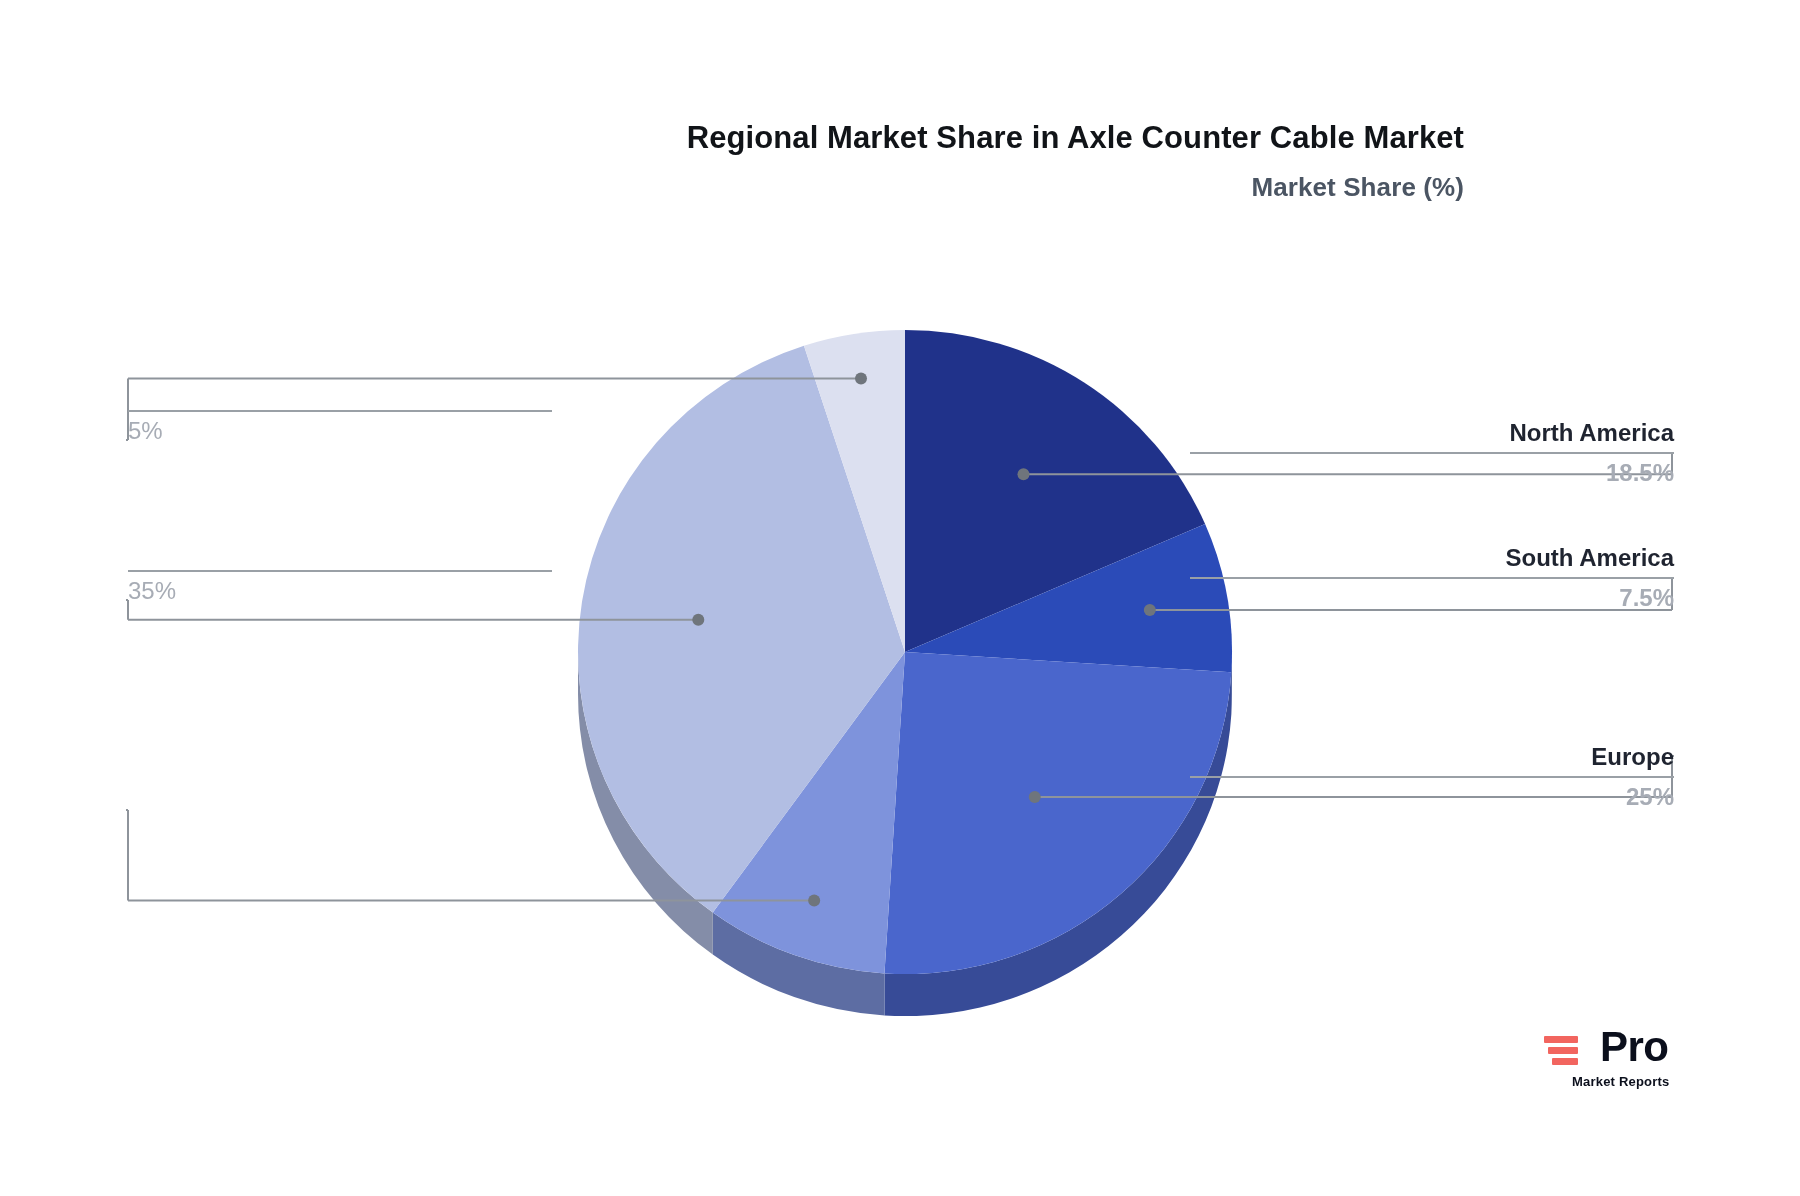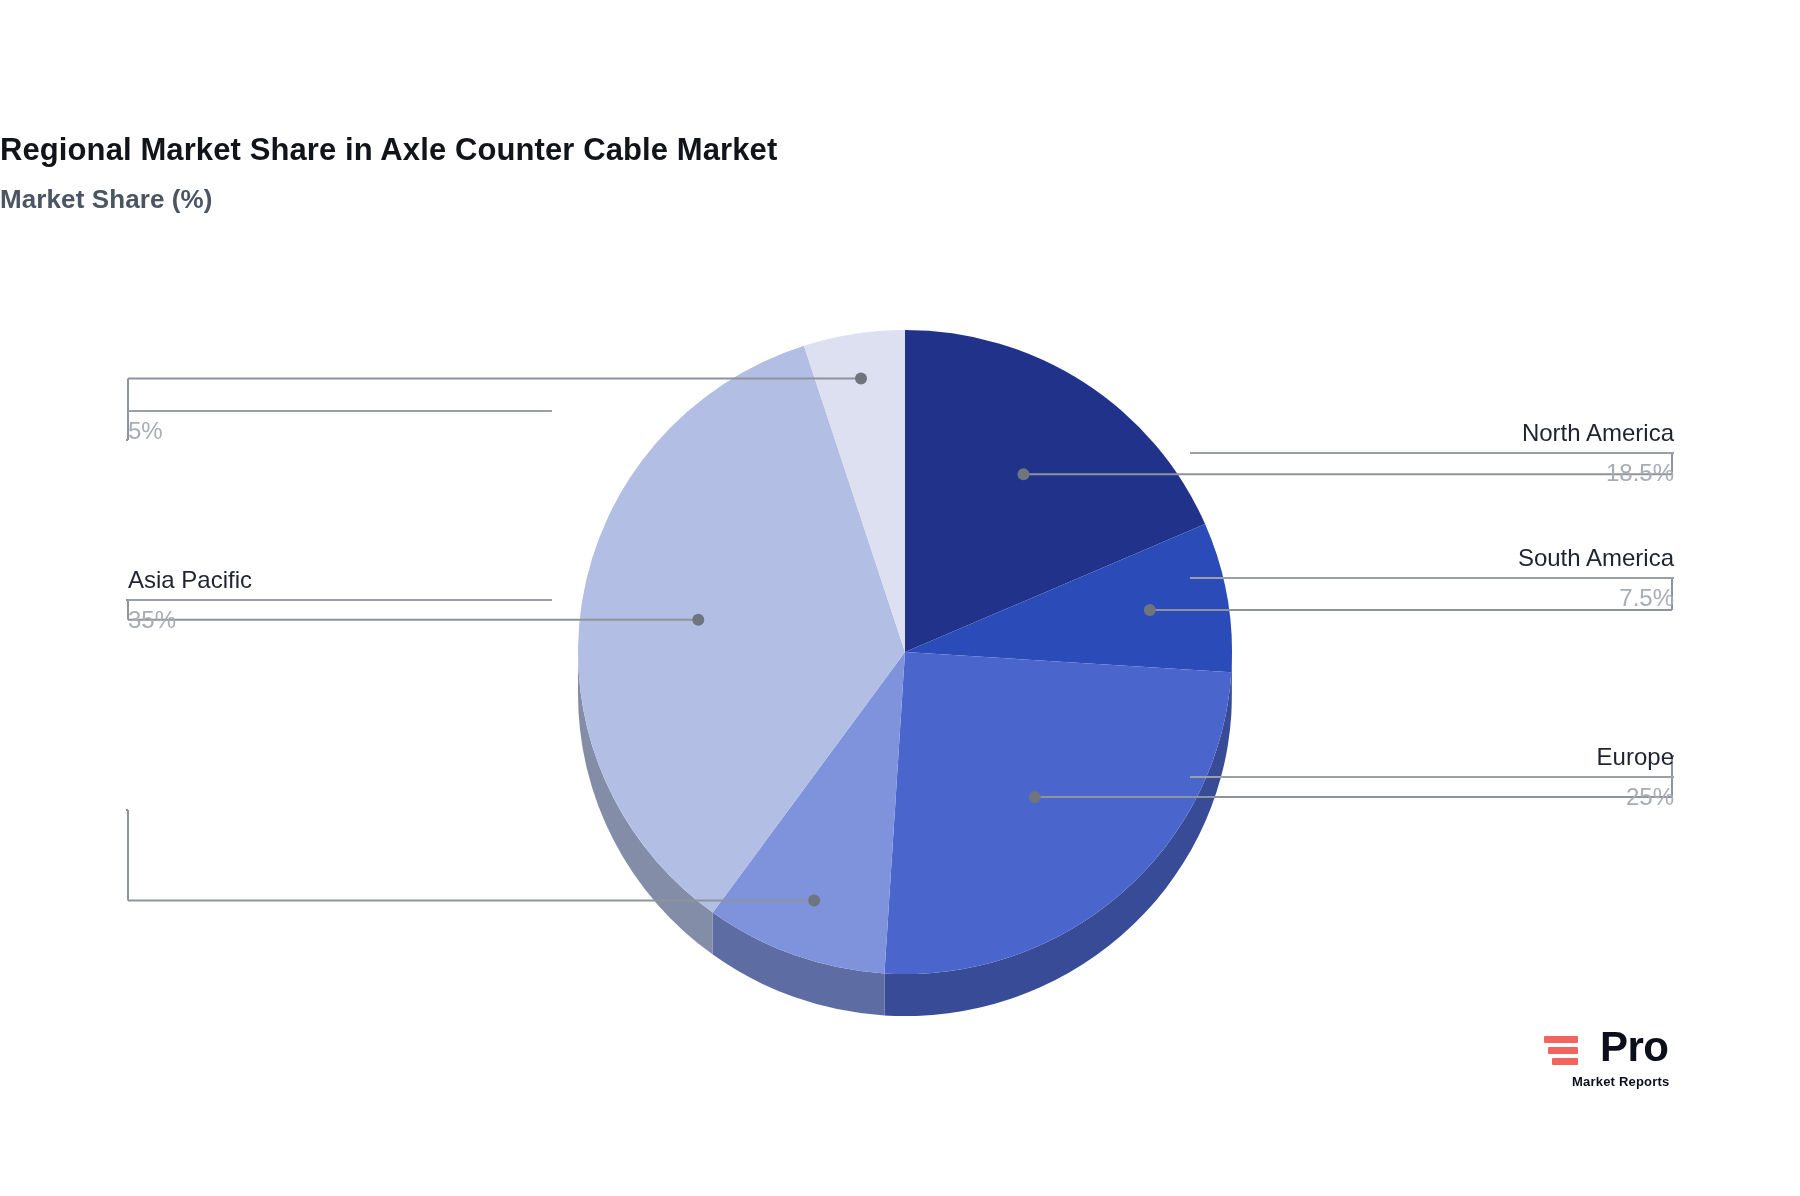--- a/index.html
+++ b/index.html
@@ -17,24 +17,24 @@
   }
 
   #chart-root {
     position: absolute;
     inset: 0;
   }
 
   
   .title-block {
     position: absolute;
-    top: 132px;
+    top: 120px;
     left: 0;
     width: 1464px;
-    text-align: left;
+    text-align: right;
   }
   .chart-title {
     font-size: 31px;
     font-weight: bold;
     color: #111418;
     letter-spacing: 0.1px;
     line-height: 1.15;
     margin: 0;
   }
   .chart-subtitle {
@@ -70,21 +70,21 @@
     height: 2px;
     background: #9aa0a6;
     margin: 5px 0 4px 0;
   }
   .callout .cl-value {
     font-size: 24px;
     color: #a7acb5;
     line-height: 1.22;
     white-space: nowrap;
   }
-  .callout.right { text-align: right; }
+  .callout.right { text-align: right; font-weight: bold; }
   .callout.left  { text-align: left; }
 
   
   .callout.right { left: 1190px; width: 484px; }
   
   .callout.left  { left: 128px; width: 424px; }
 
   
   #logo {
     position: absolute;
@@ -201,21 +201,20 @@
     <div class="cl-rule"></div>
     <div class="cl-value">25%</div>
   </div>
 
   <div class="callout left" style="top:405px;">
     <div class="cl-rule"></div>
     <div class="cl-value">5%</div>
   </div>
 
   <div class="callout left" style="top:565px;">
-    <div class="cl-name">Asia Pacific</div>
     <div class="cl-rule"></div>
     <div class="cl-value">35%</div>
   </div>
 
 
   <div id="logo">
     <div class="logo-mark">
       <div class="bars">
         <i></i>
           <i></i>

